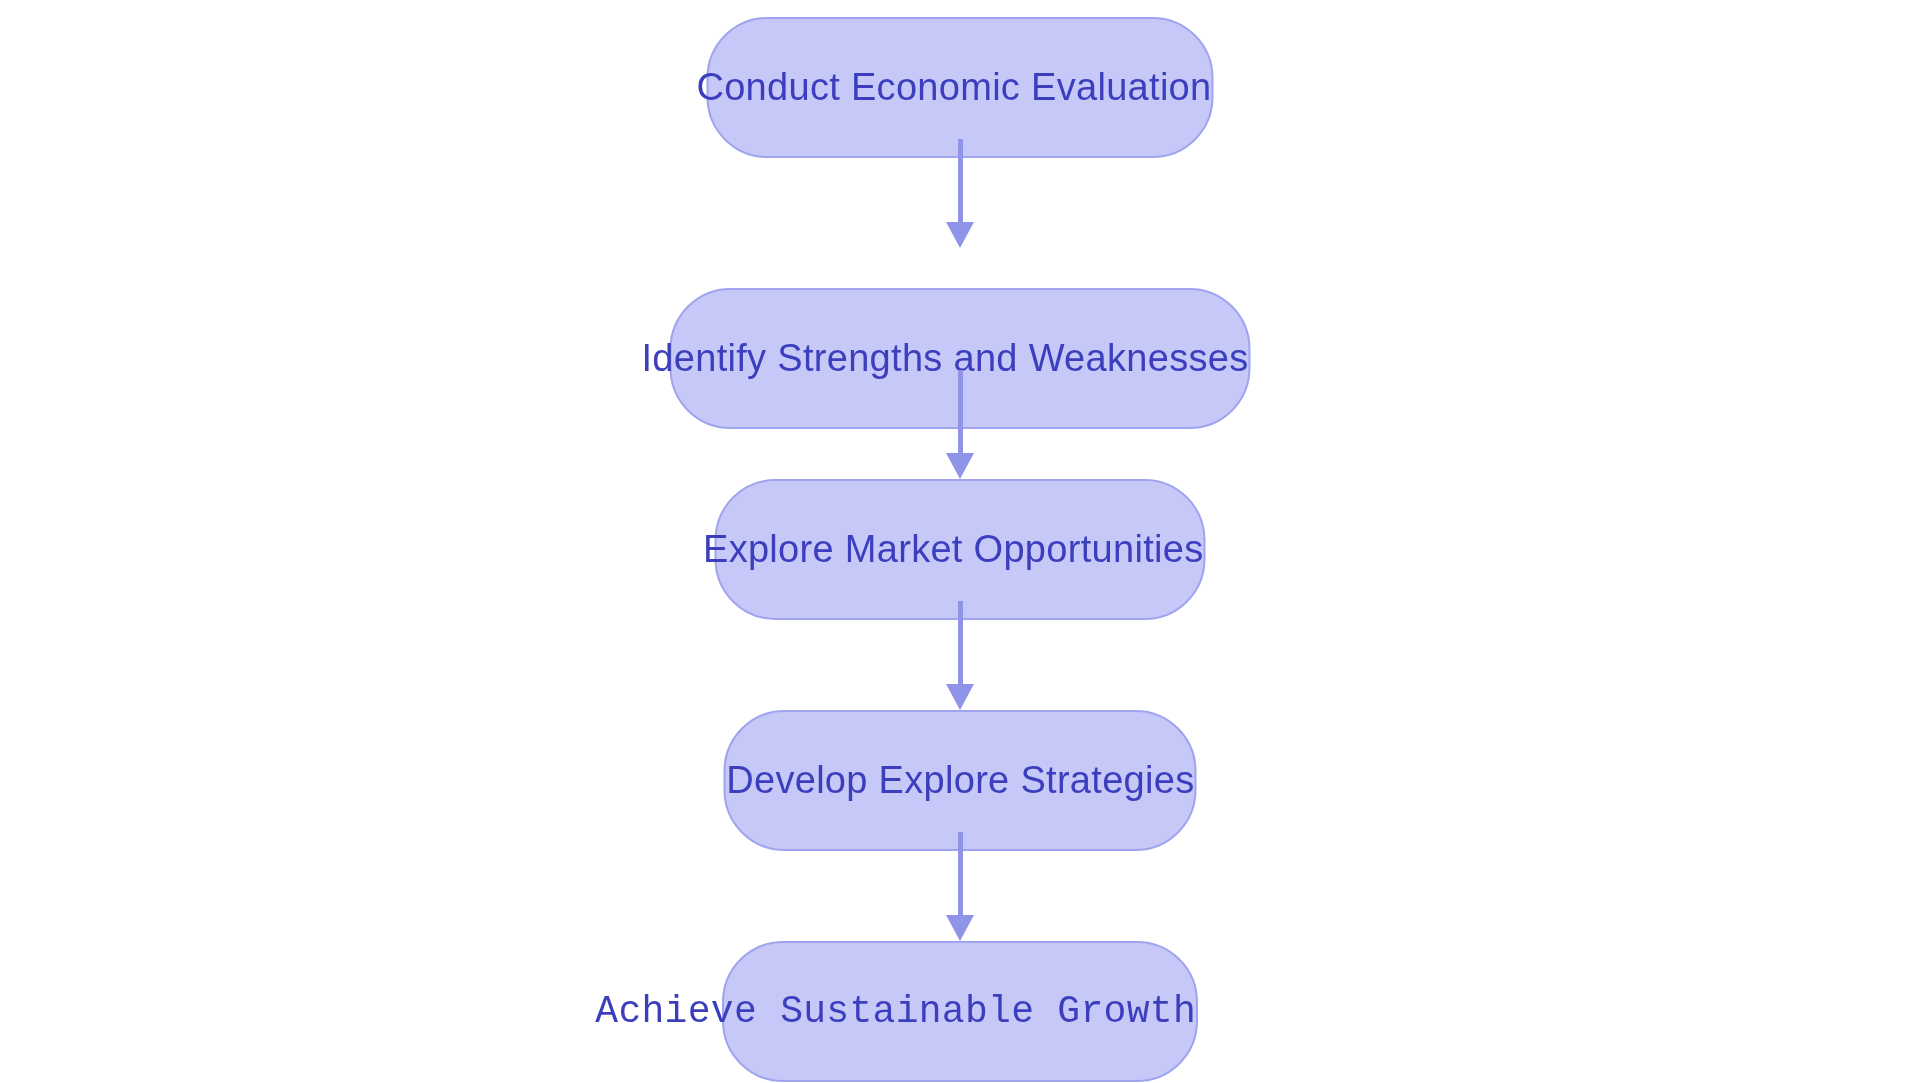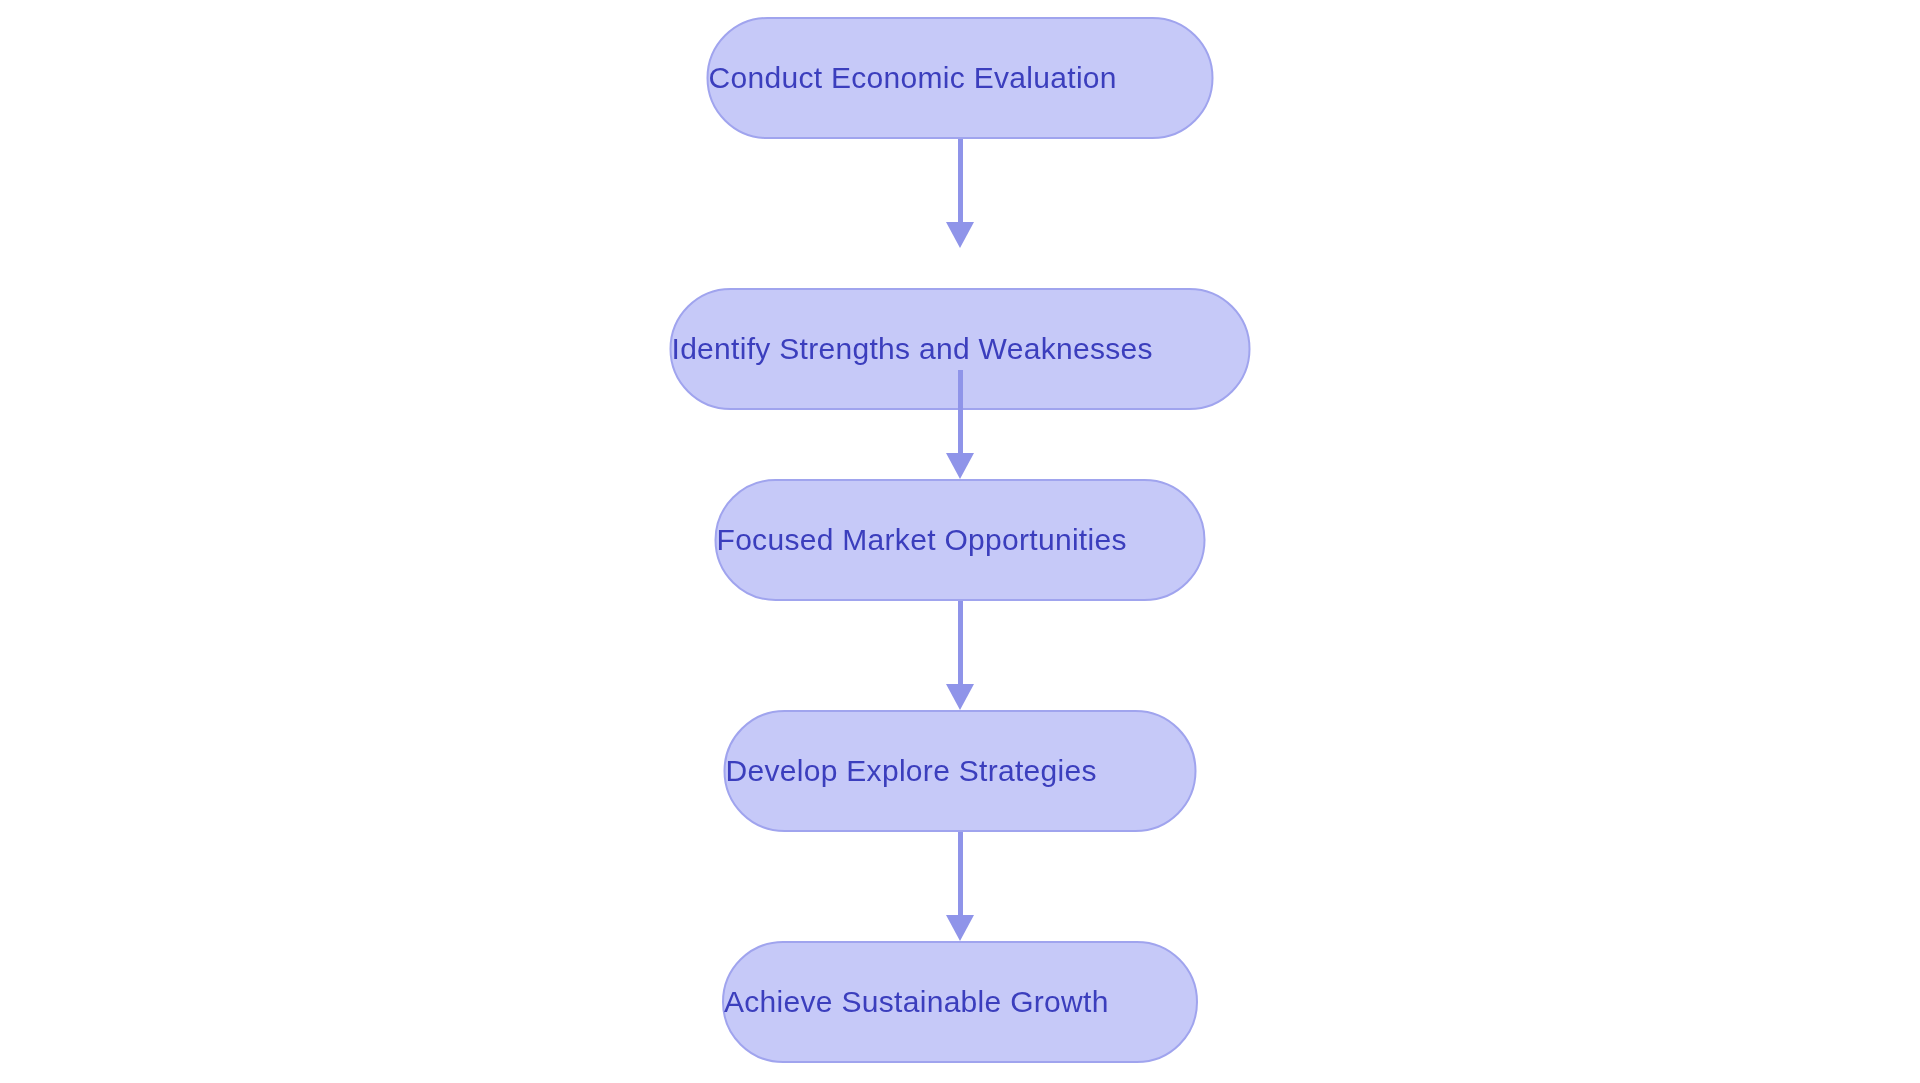--- a/index.html
+++ b/index.html
@@ -18,38 +18,38 @@
     position: relative;
     width: 1920px;
     height: 1083px;
     background: var(--bg);
     overflow: hidden;
   }
   .flow-node {
     position: absolute;
     left: 50%;
     transform: translateX(-50%);
-    height: 122px;
+    height: 141px;
     border-radius: 61px;
     background: var(--node-fill);
     border: 2px solid var(--node-border);
     display: flex;
     align-items: center;
-    justify-content: flex-start;
+    justify-content: flex-end;
     color: var(--node-text);
-    font-size: 30px;
+    font-size: 38px;
     font-weight: 400;
     letter-spacing: 0.3px;
     white-space: nowrap;
   }
   .n1 { top: 17px;  width: 507px; }
   .n2 { top: 248px; width: 581px; margin-top: 40px; }
   .n3 { top: 479px; width: 491px; }
   .n4 { top: 710px; width: 473px; }
-  .n5 { top: 941px; width: 476px; }
+  .n5 { top: 941px; width: 476px; font-family: Liberation Mono, monospace; }
 
   .edge-arrow {
     position: absolute;
     left: 50%;
     transform: translateX(-50%);
     width: 28px;
     height: 109px;
     display: flex;
     flex-direction: column;
     align-items: center;
@@ -88,21 +88,21 @@
   <div class="flow-node n2">
     <span>Identify Strengths and Weaknesses</span>
   </div>
 
   <div class="edge-arrow e2">
     <div class="edge-line"></div>
     <div class="edge-head"></div>
   </div>
 
   <div class="flow-node n3">
-    <span>Focused Market Opportunities</span>
+    <span>Explore Market Opportunities</span>
   </div>
 
   <div class="edge-arrow e3">
     <div class="edge-line"></div>
     <div class="edge-head"></div>
   </div>
 
   <div class="flow-node n4">
     <span>Develop Explore Strategies</span>
   </div>

